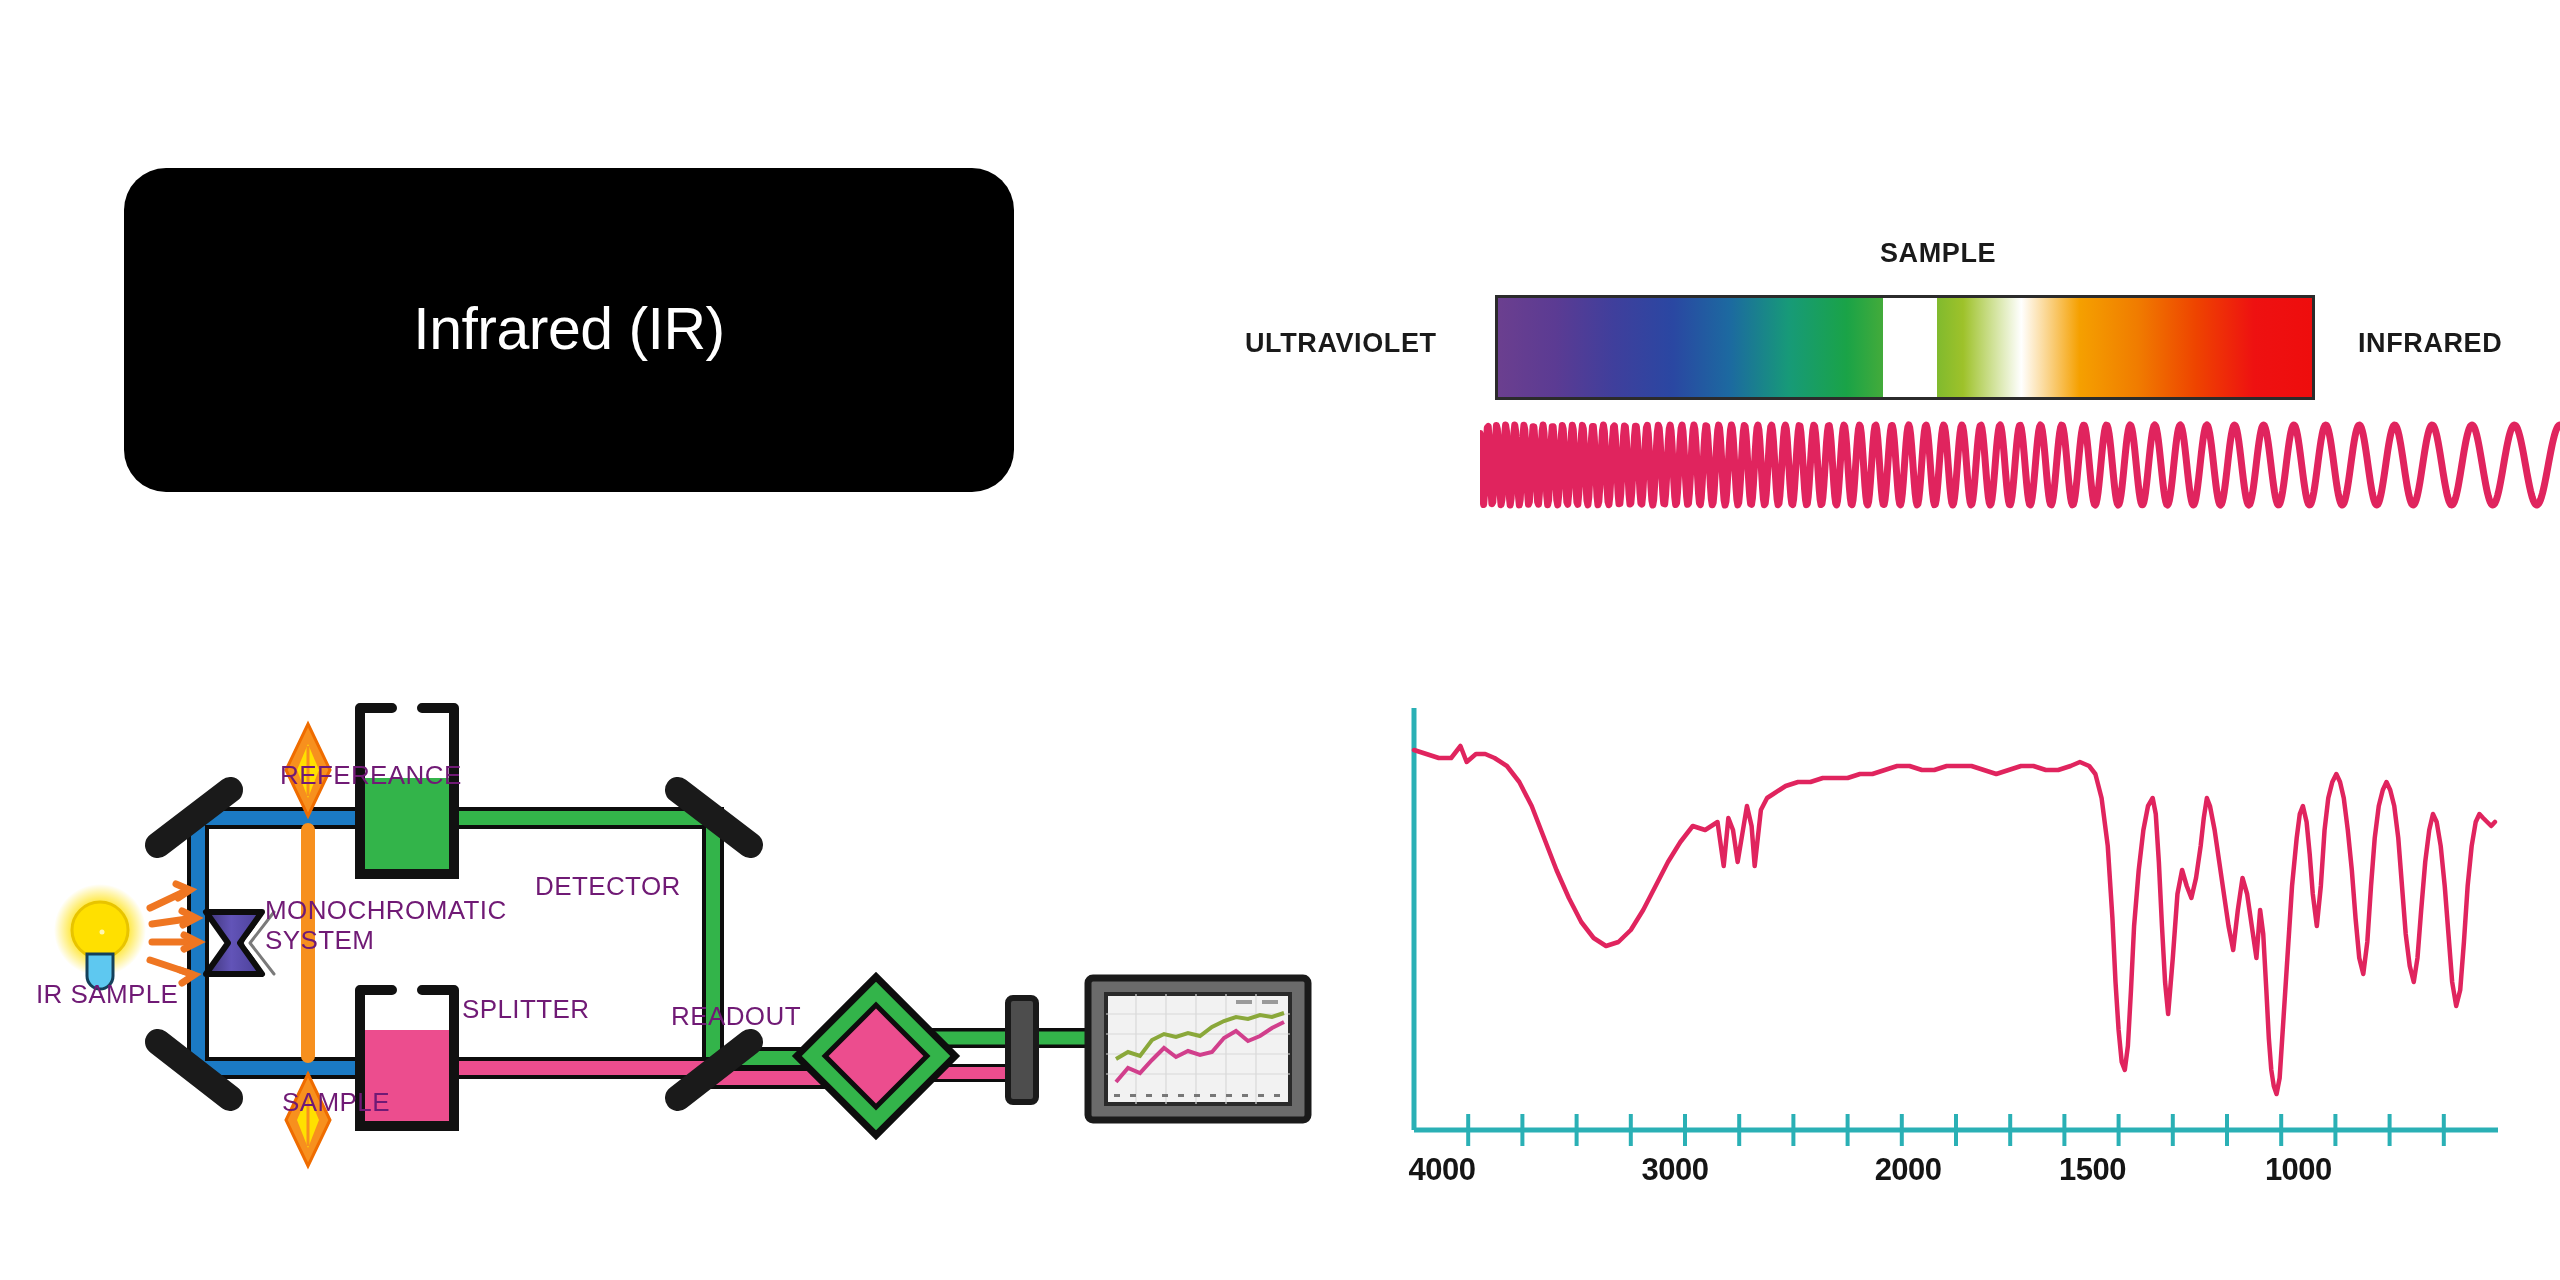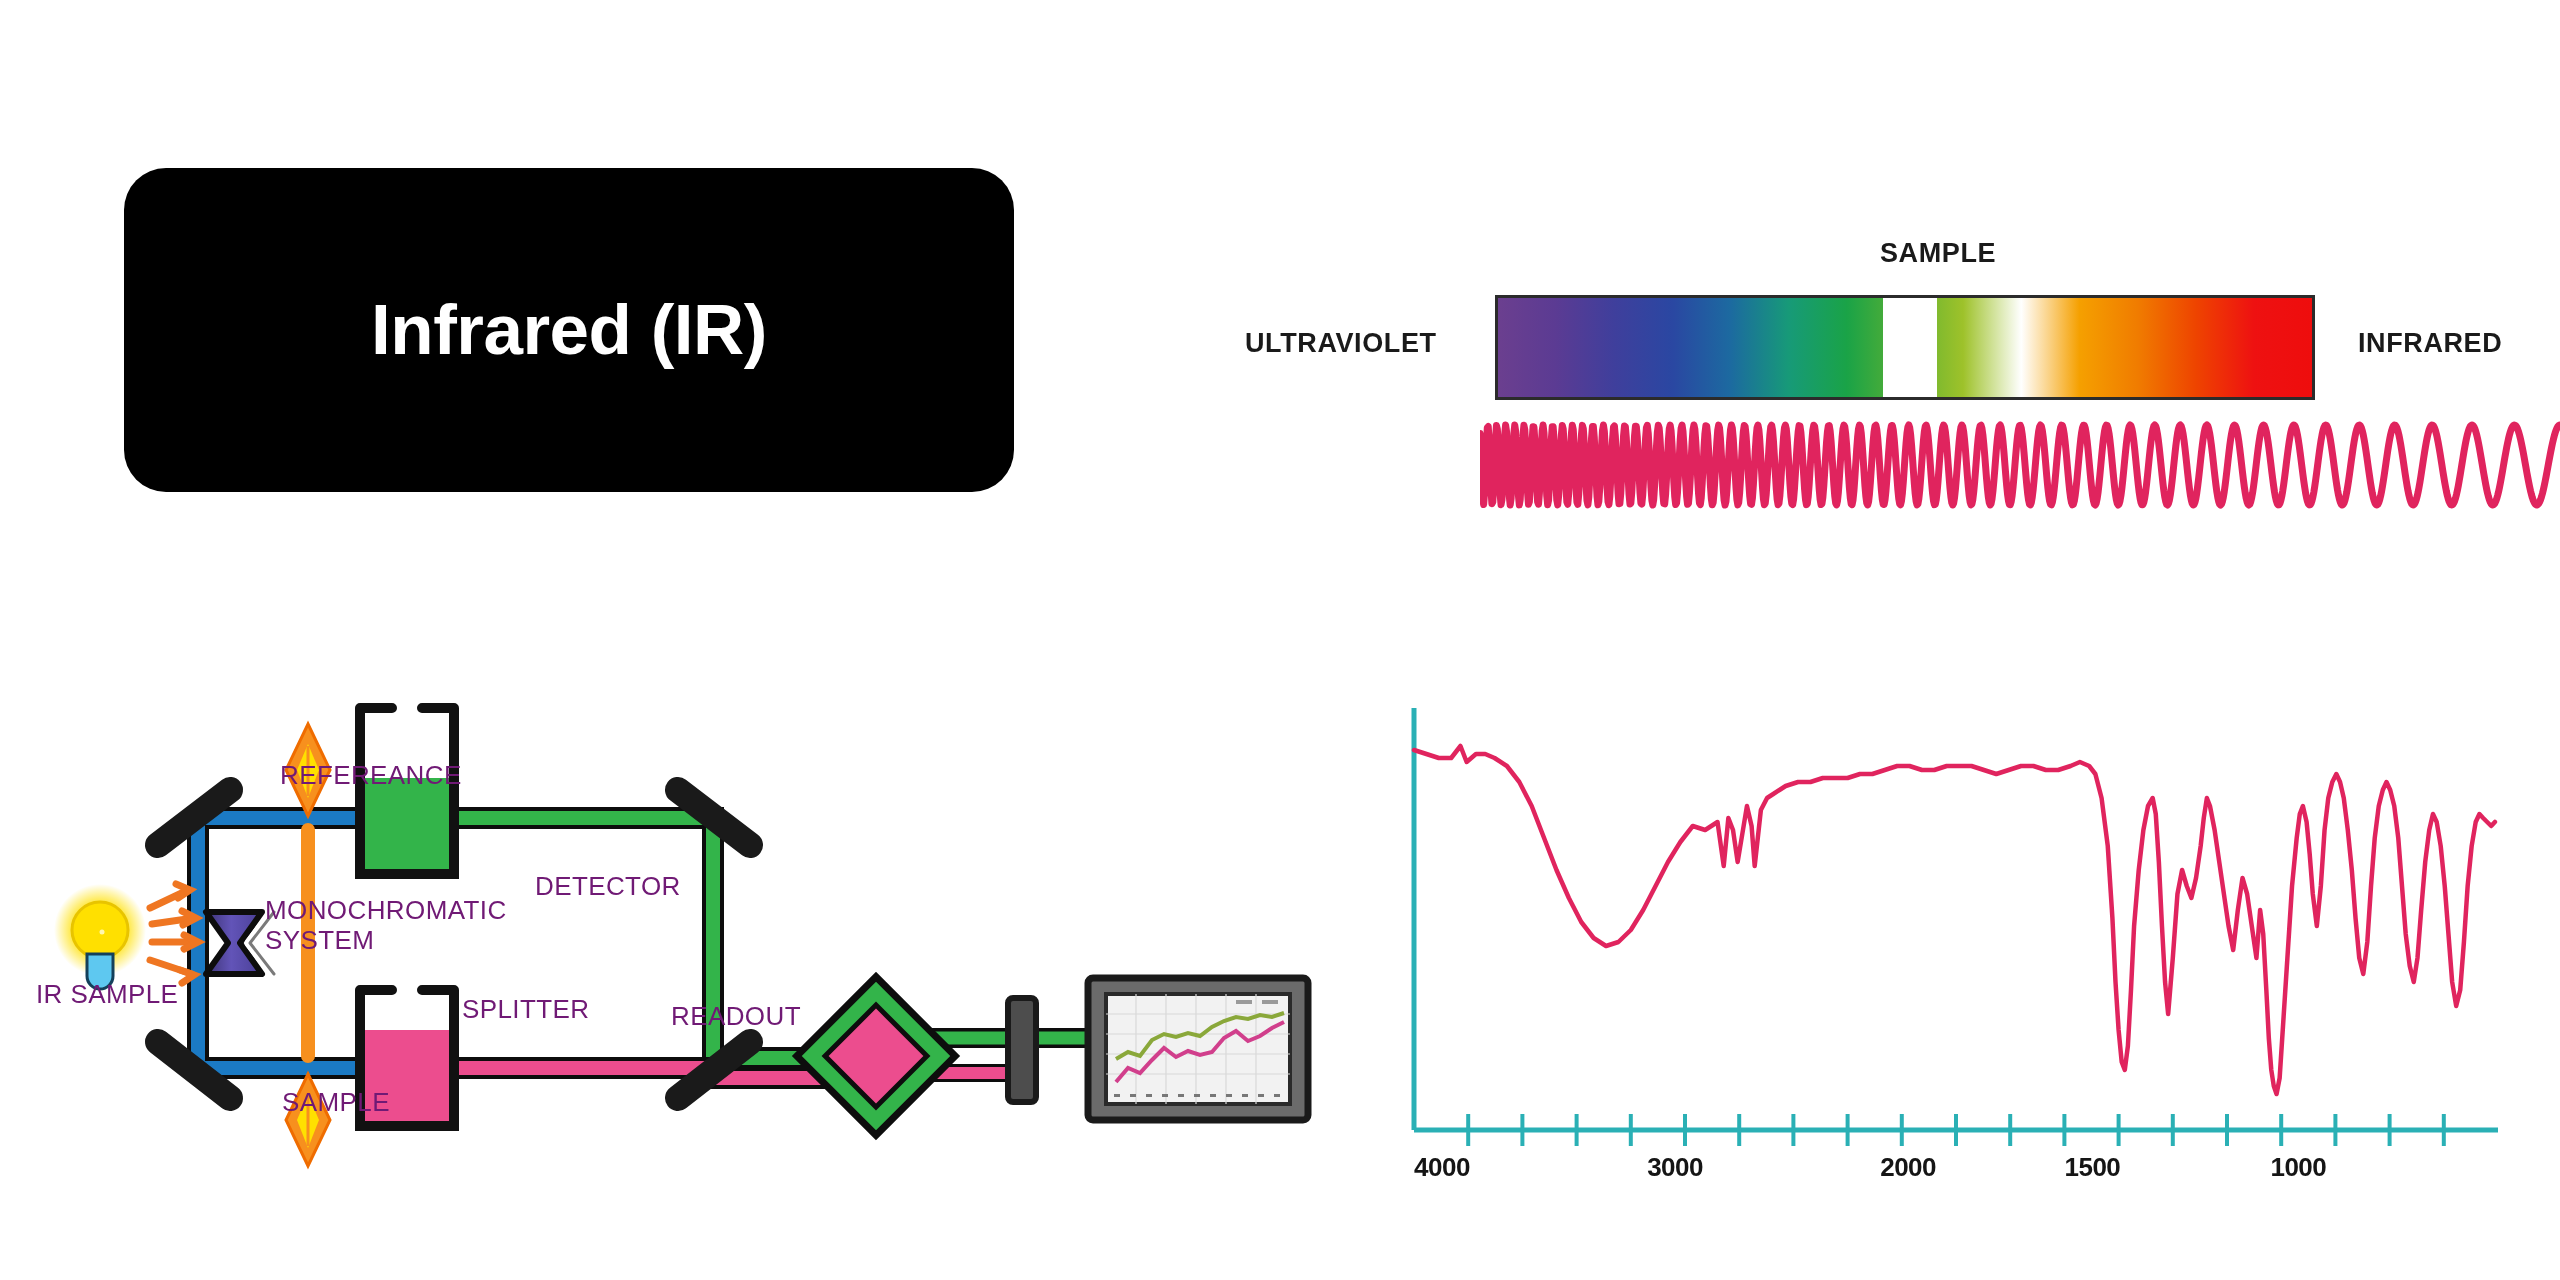--- a/index.html
+++ b/index.html
@@ -11,21 +11,21 @@
   }
   .abs{position:absolute;}
 
   
   #title-card{
     left:124px;top:168px;width:890px;height:324px;
     background:#000000;border-radius:42px;
     display:flex;flex-direction:column;align-items:center;justify-content:center;
   }
   #title-card .tline{
-    color:#ffffff;font-weight:bold;font-size:71px;line-height:1.18;
+    color:#ffffff;font-weight:normal;font-size:59px;line-height:1.18;
     letter-spacing:-0.5px;text-align:left;white-space:nowrap;
   }
 
   
   #em-panel{left:1200px;top:210px;width:1360px;height:300px;}
   #spectrum-bar{
     left:295px;top:85px;width:820px;height:105px;
     border:3px solid #2b2b2b;box-sizing:border-box;
   }
   #spectrum-grad{
@@ -53,21 +53,21 @@
   #lbl-sample{left:252px;top:497px;}
   #lbl-splitter{left:432px;top:404px;}
   #lbl-detector{left:505px;top:281px;}
   #lbl-readout{left:641px;top:411px;}
   #diagram-svg{left:0;top:0;}
 
   
   #ir-chart{left:1400px;top:700px;width:1150px;height:560px;}
   #ir-svg{left:0;top:0;}
   .tick-label{
-    position:absolute;font-weight:bold;font-size:26px;color:#151515;
+    position:absolute;font-weight:bold;font-size:31px;color:#151515;
     letter-spacing:-0.5px;white-space:nowrap;transform:translateX(-50%);
   }
 </style>
 </head>
 <body>
 
 <div class="abs" id="title-card">
   <div class="tline">Infrared (IR)</div>
 </div>
 

